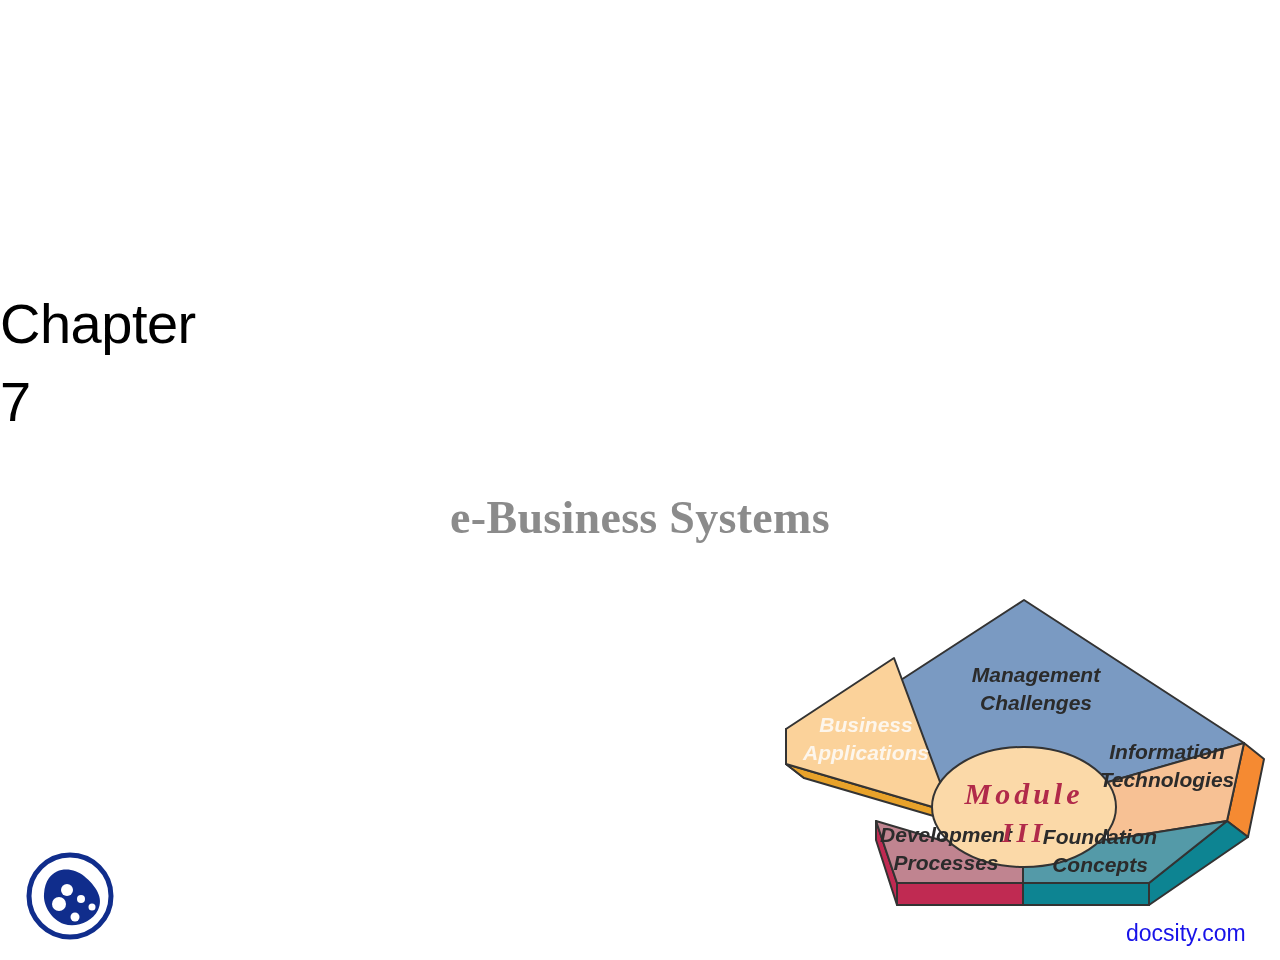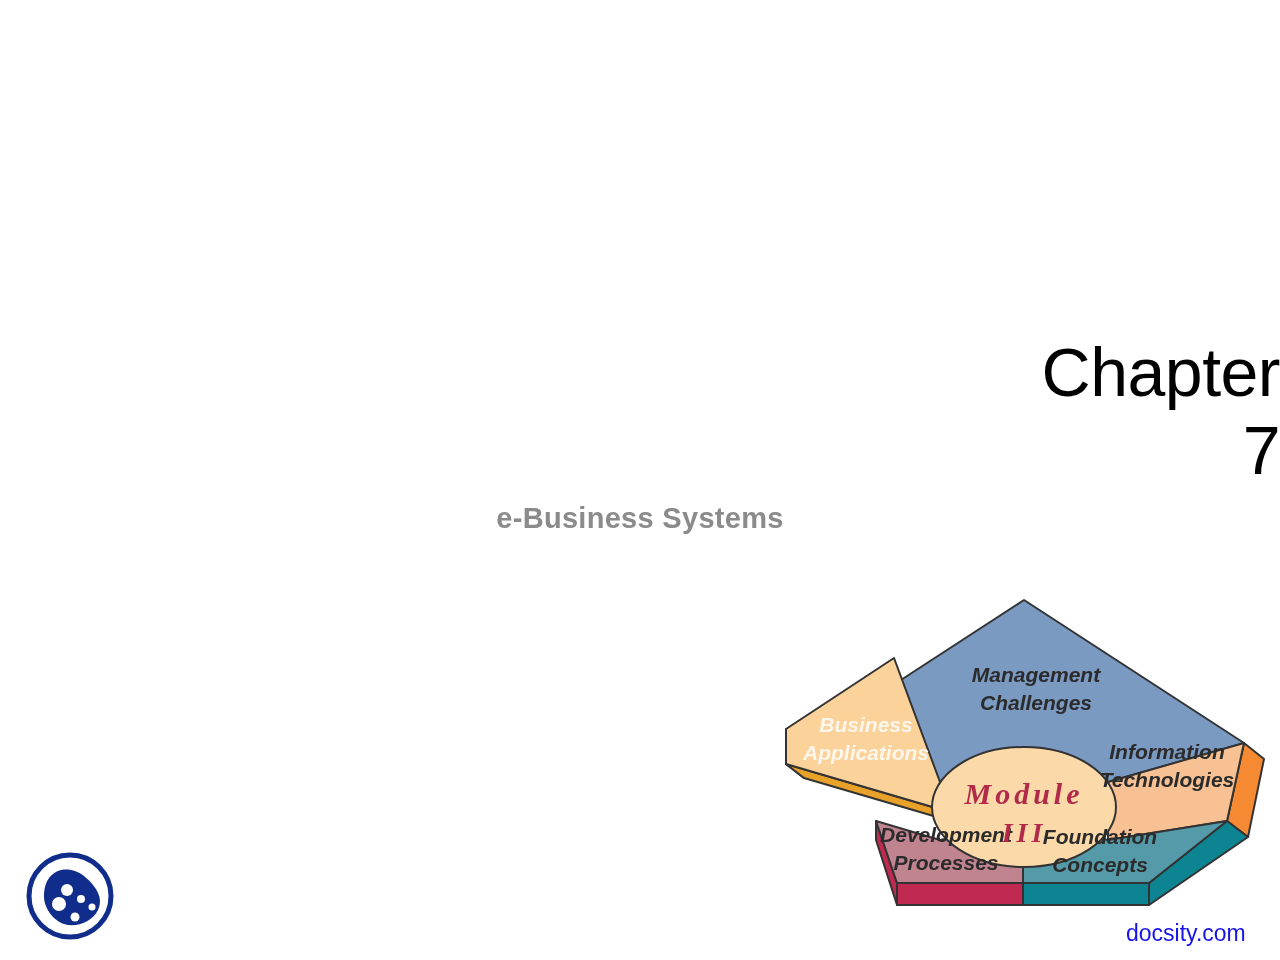--- a/index.html
+++ b/index.html
@@ -14,39 +14,38 @@
     overflow: hidden;
     font-family: "Liberation Sans", sans-serif;
   }
 
   
   .slide-title {
     position: absolute;
     left: 0;
     top: 285px;
     width: 1280px;
-    text-align: right;
+    text-align: left;
     font-family: "Liberation Sans", sans-serif;
-    font-size: 68px;
+    font-size: 56px;
     line-height: 78px;
     font-weight: 400;
     color: #000000;
     letter-spacing: -0.5px;
-    margin-top: 48px;
   }
   .slide-title .line2 { display: block; }
 
   .slide-subtitle {
     position: absolute;
     left: 0;
     top: 493px;
     width: 1280px;
     text-align: center;
-    font-family: Liberation Sans, sans-serif;
-    font-size: 29px;
+    font-family: Liberation Serif, serif;
+    font-size: 46px;
     line-height: 50px;
     font-weight: bold;
     color: #8b8b8b;
     letter-spacing: 0.3px;
   }
 
   
   .docsity-logo {
     position: absolute;
     left: 22px;

